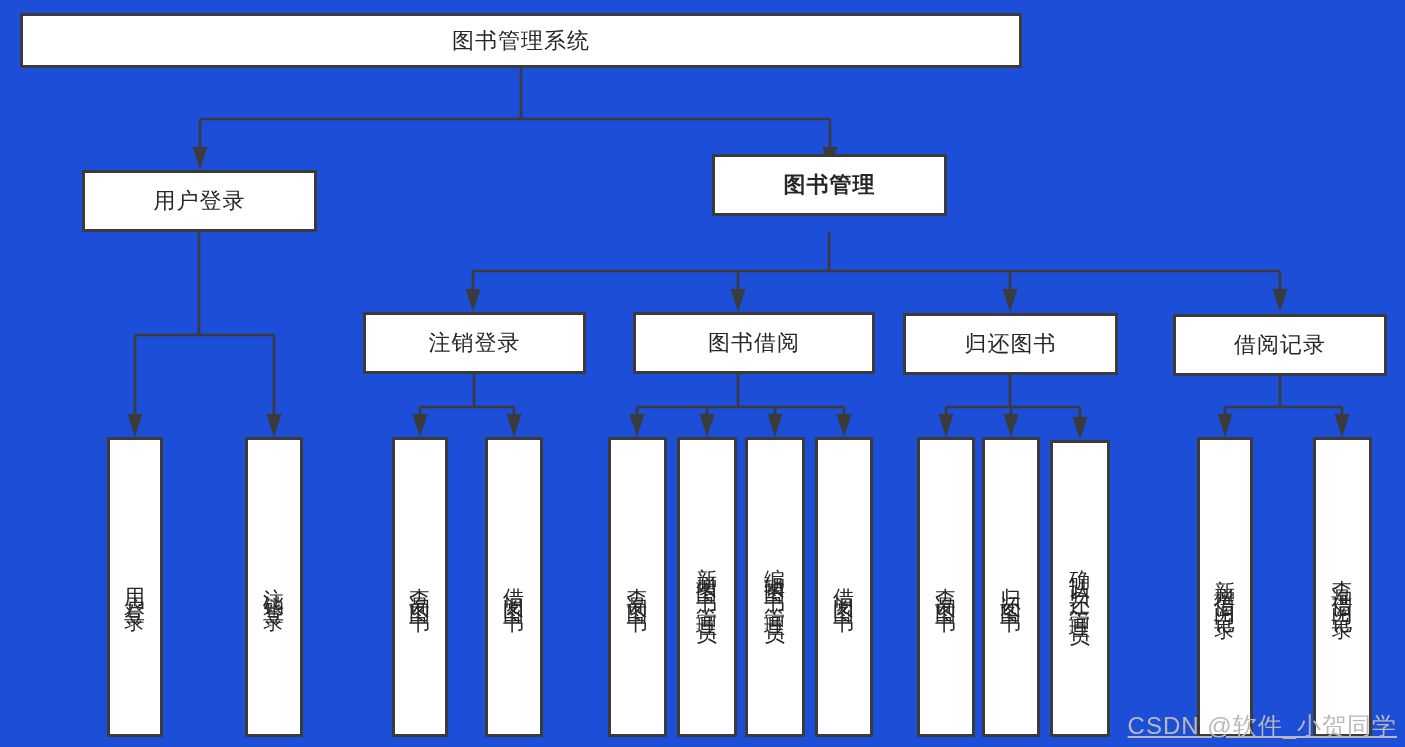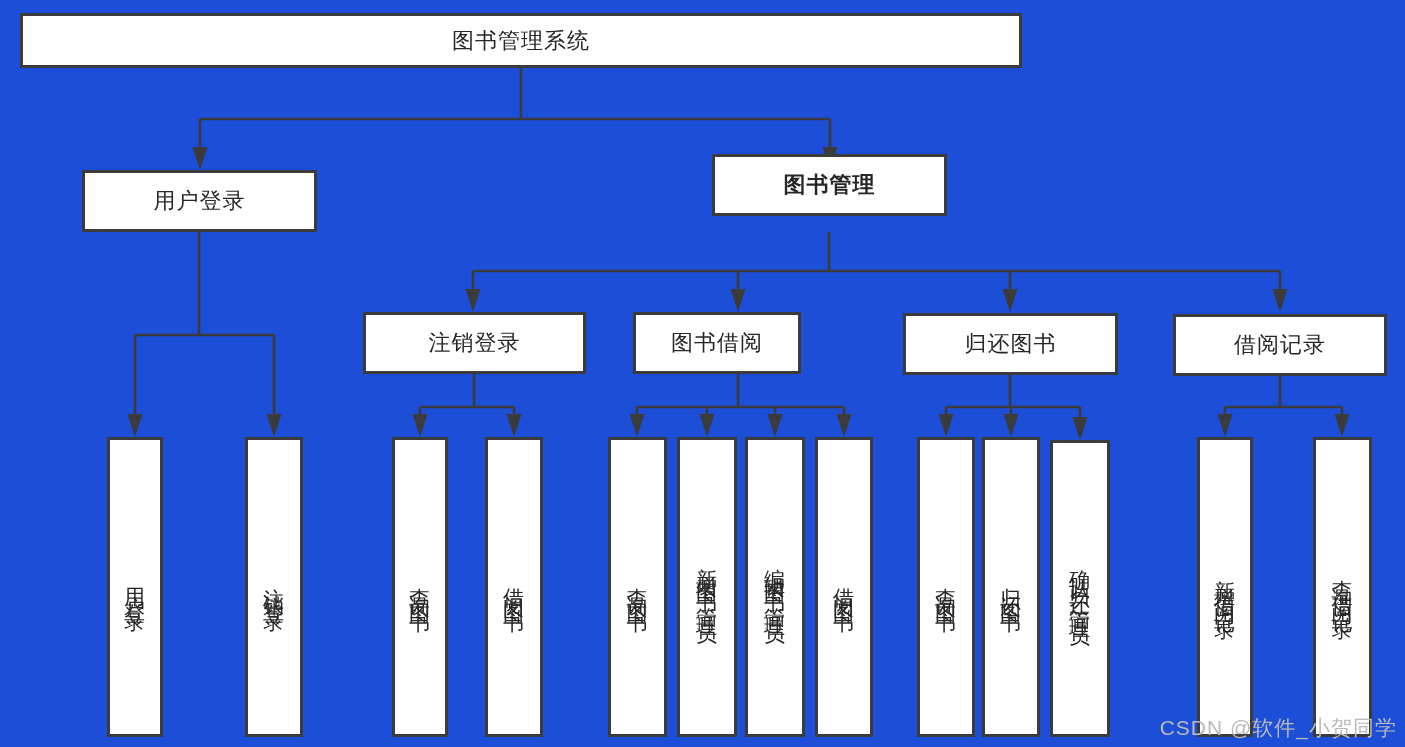--- a/index.html
+++ b/index.html
@@ -27,21 +27,21 @@
     top:437px;height:300px;
   }
   .vbox span{
     writing-mode:vertical-rl;
     font-size:21px;color:var(--text);
     letter-spacing:8px;line-height:1;
     white-space:nowrap;
   }
   #watermark{
     position:absolute;right:8px;bottom:5px;
-    font-size:21px;color:var(--watermark);letter-spacing:1px;
+    font-size:24px;color:var(--watermark);letter-spacing:1px;text-decoration:underline;
   }
 </style>
 </head>
 <body>
 
 <div id="stage">
 
   <svg id="connectors" viewBox="0 0 1405 747" xmlns="http://www.w3.org/2000/svg">
 
     <path d="M521 68 V119 M200 119 H830 M200 119 V150 M830 119 V150
@@ -74,21 +74,21 @@
       <path d="M1334.5 414 L1349.5 414 L1342 437 Z"></path>
     </g>
   </svg>
 
   <div class="hbox" style="left:20px;top:13px;width:1002px;height:55px;">图书管理系统</div>
 
   <div class="hbox" style="left:82px;top:170px;width:235px;height:62px;">用户登录</div>
   <div class="hbox" style="left:712px;top:154px;width:235px;height:62px;font-weight:bold;">图书管理</div>
 
   <div class="hbox" style="left:363px;top:312px;width:223px;height:62px;">注销登录</div>
-  <div class="hbox" style="left:633px;top:312px;width:168px;height:62px;">图书借阅</div>
+  <div class="hbox" style="left:633px;top:312px;width:242px;height:62px;">图书借阅</div>
   <div class="hbox" style="left:903px;top:313px;width:215px;height:62px;">归还图书</div>
   <div class="hbox" style="left:1173px;top:314px;width:214px;height:62px;">借阅记录</div>
 
   <div class="vbox" style="left:107px;width:56px;">
     <span>用户登录</span>
   </div>
   <div class="vbox" style="left:245px;width:58px;">
     <span>注销登录</span>
   </div>
 

